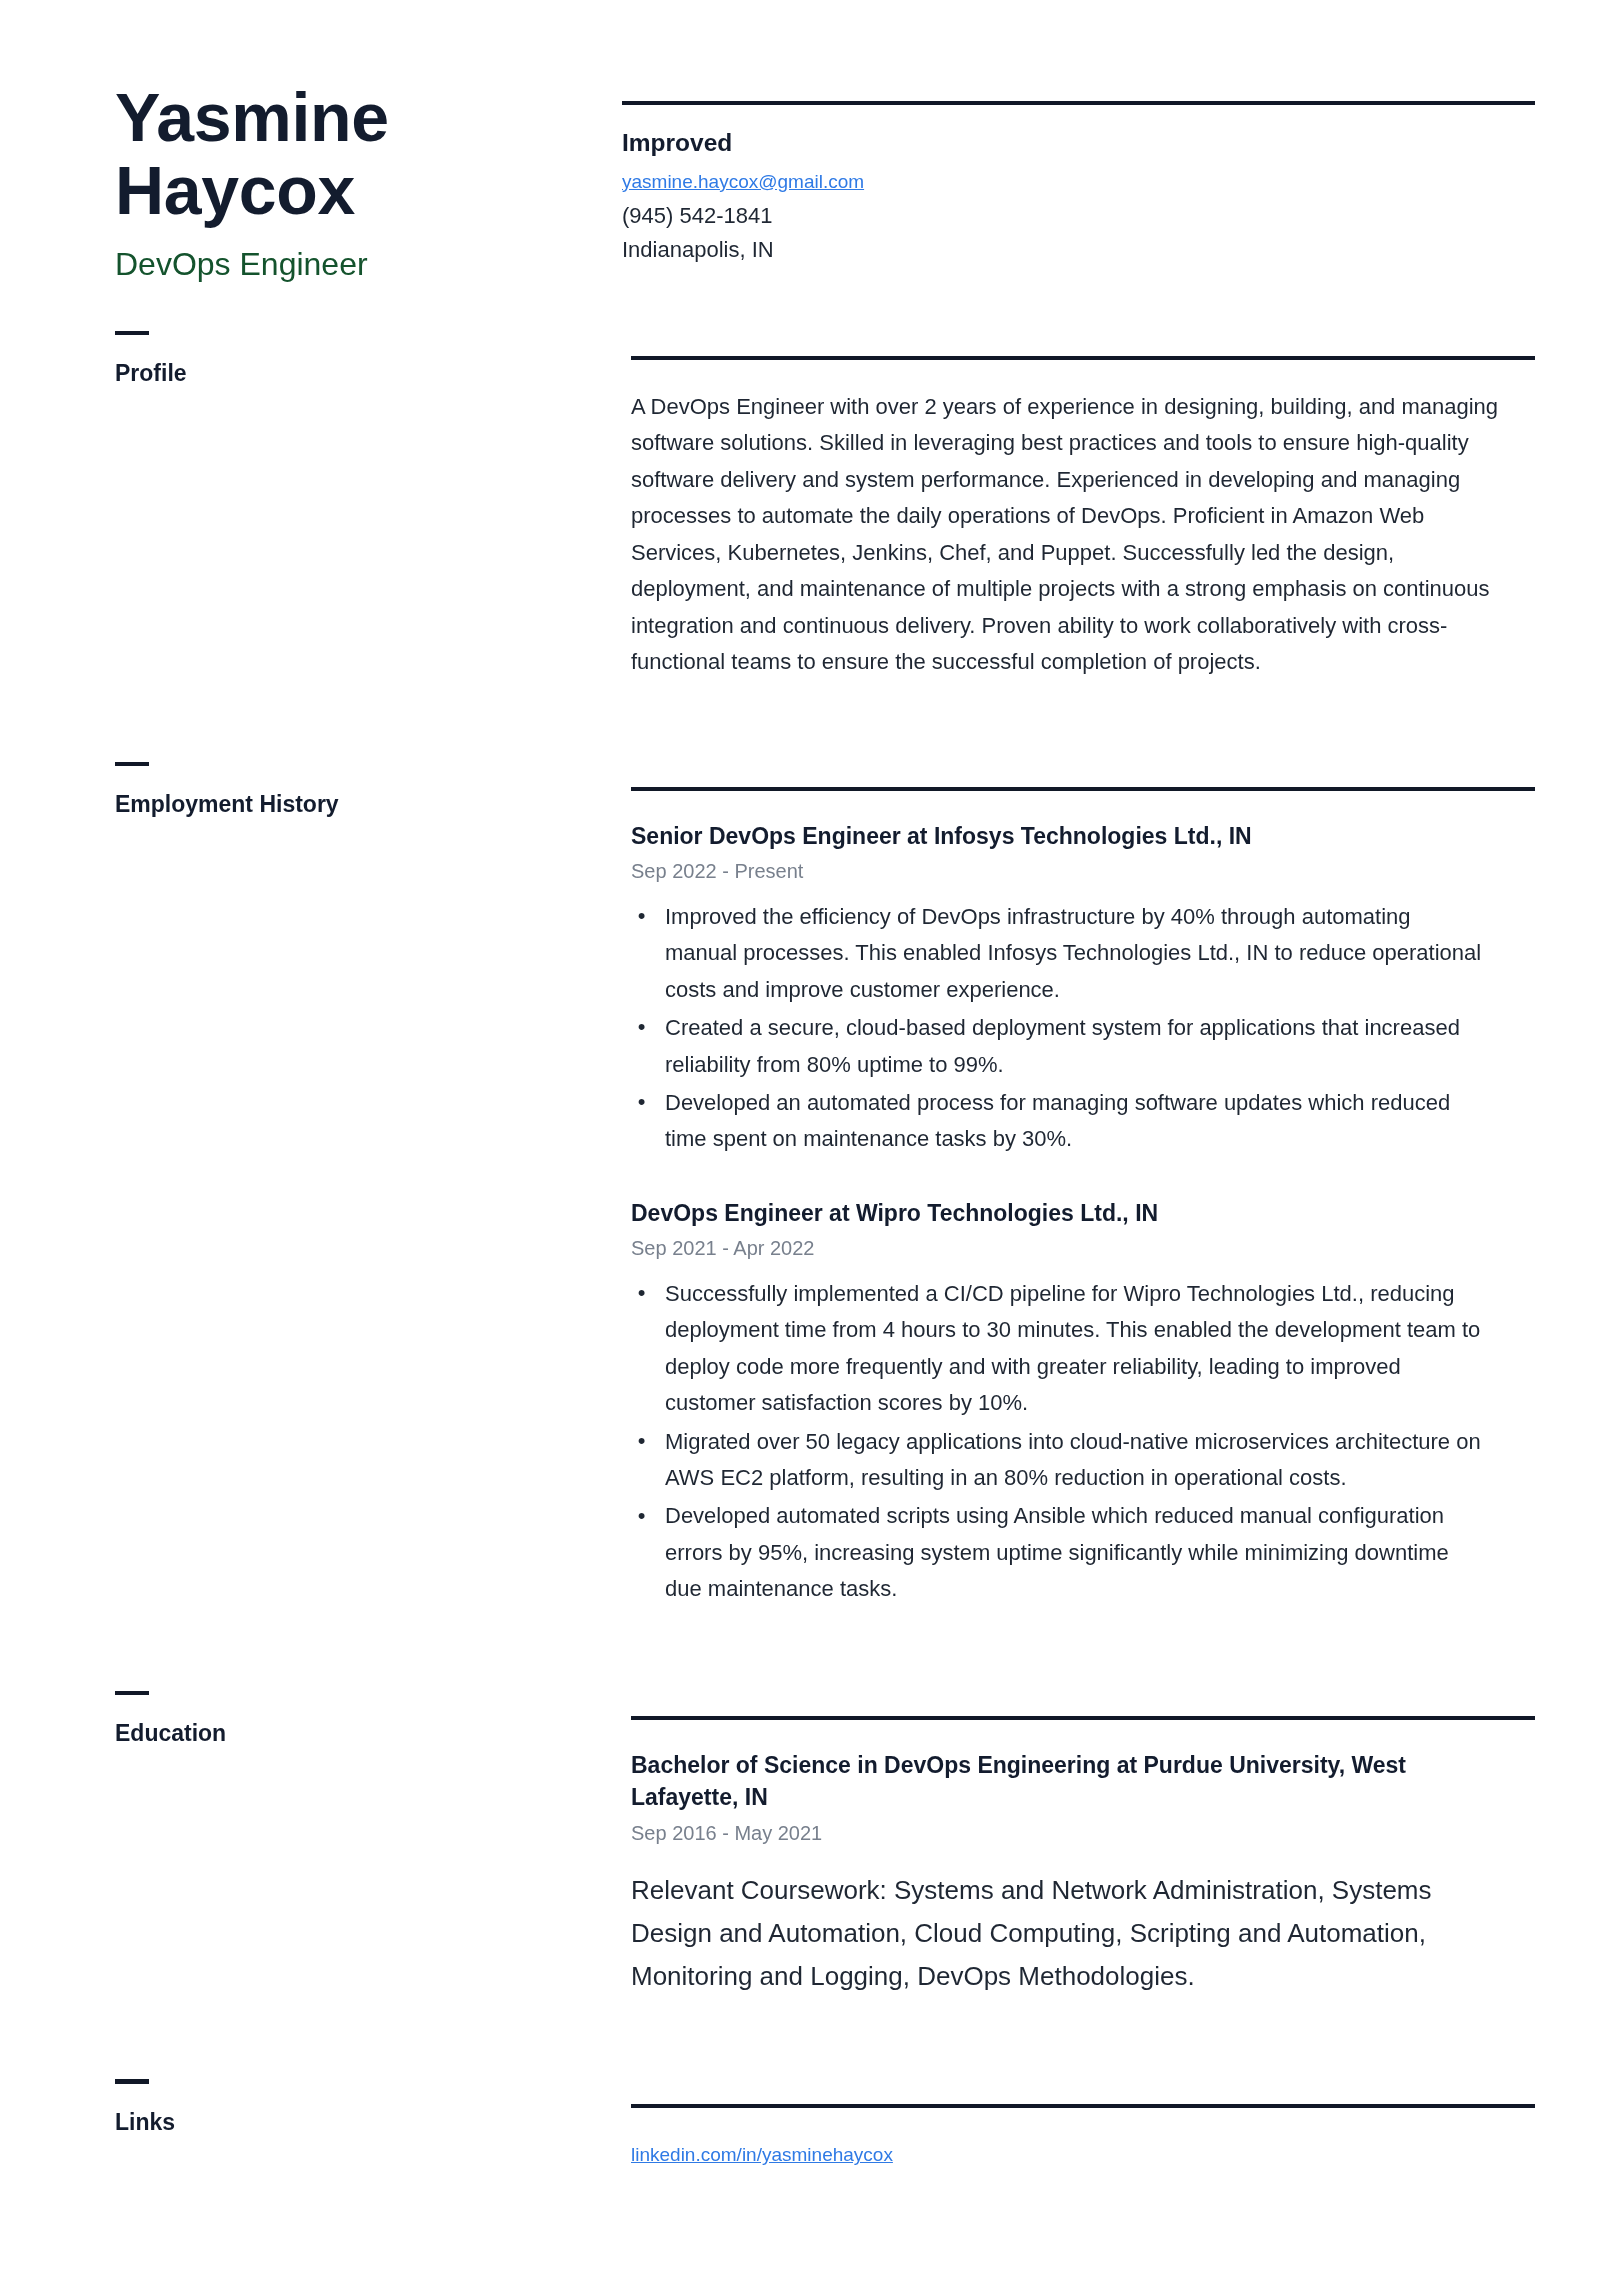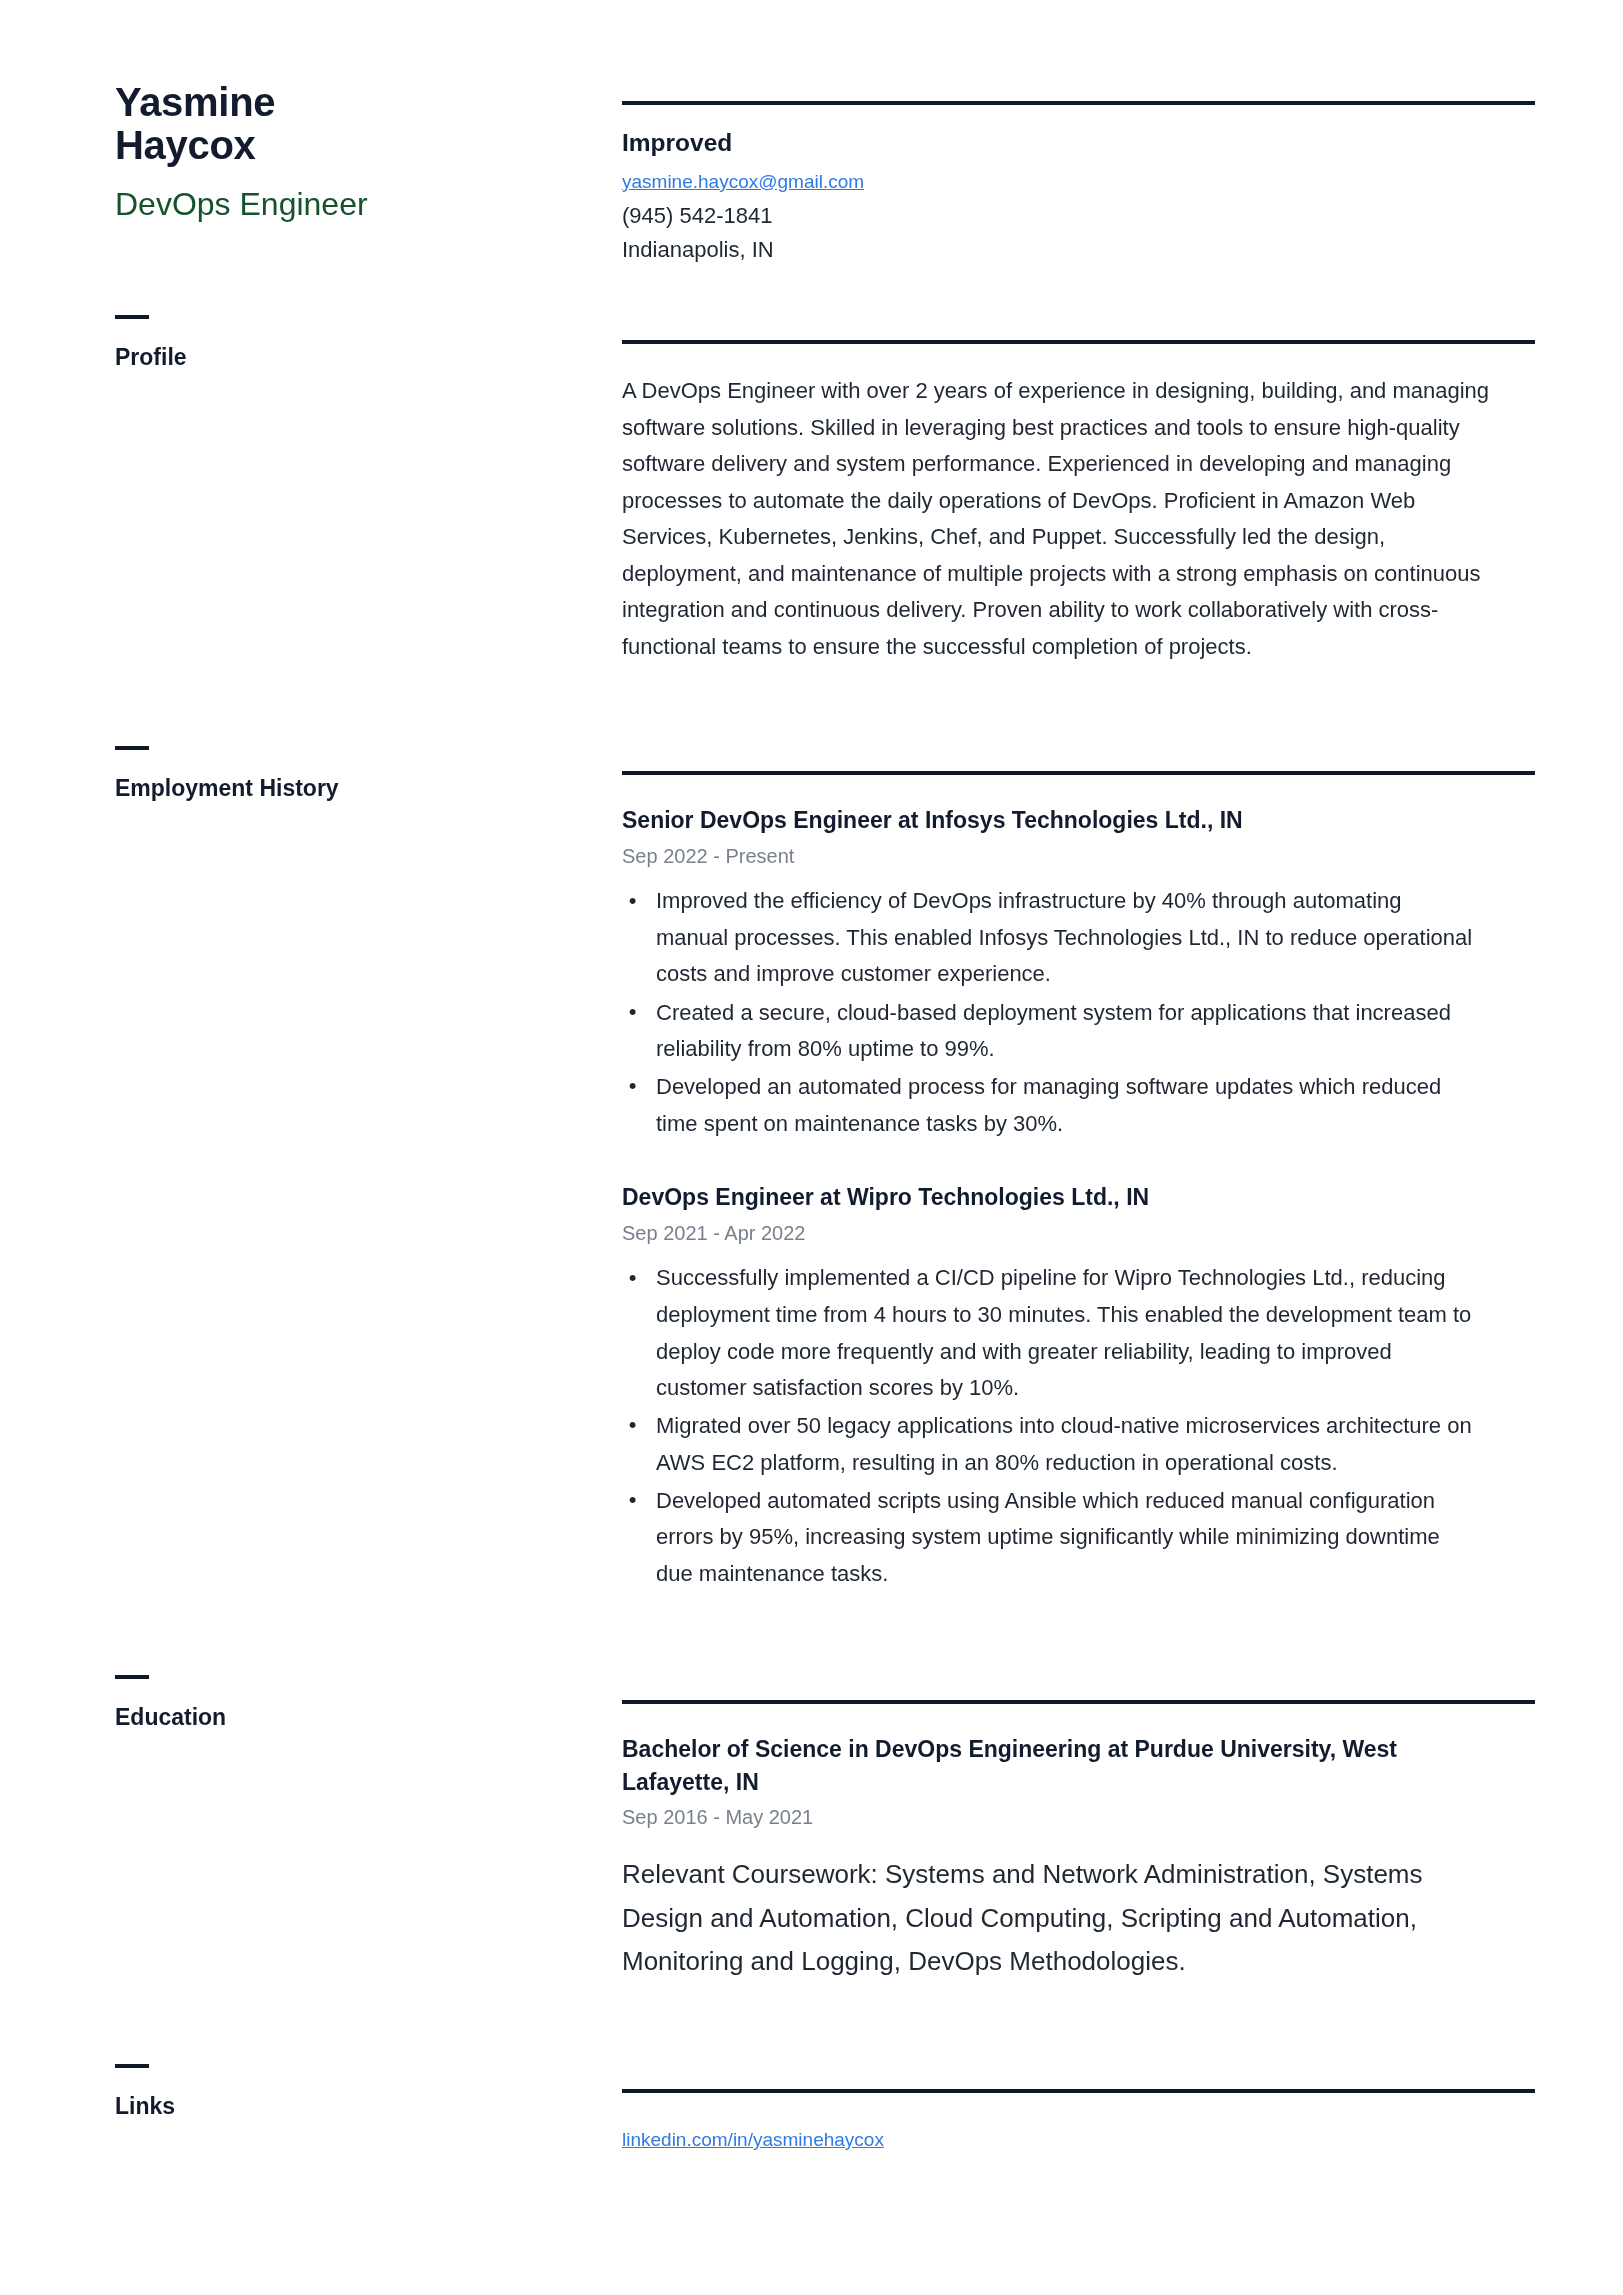--- a/index.html
+++ b/index.html
@@ -30,21 +30,21 @@
     padding: 81px 89px 0 115px;
   }
 
   .header-left {
     width: 507px;
     flex: 0 0 507px;
     padding-right: 34px;
   }
 
   .name {
-    font-size: 40px;
+    font-size: 68px;
     line-height: 1.07;
     font-weight: 700;
     color: #131c2e;
     letter-spacing: -0.3px;
     max-width: 330px;
   }
 
   .job-title {
     margin-top: 17px;
     font-size: 32px;
@@ -69,20 +69,21 @@
     height: 4.2px;
     background: #111827;
     display: block;
   }
 
   
   .section {
     display: flex;
     align-items: flex-start;
     padding: 0 89px 0 115px;
+    gap: 9px;
   }
 
   .section-left {
     width: 507px;
     flex: 0 0 507px;
     padding-right: 34px;
   }
 
   .section-right {
     flex: 1 1 auto;

